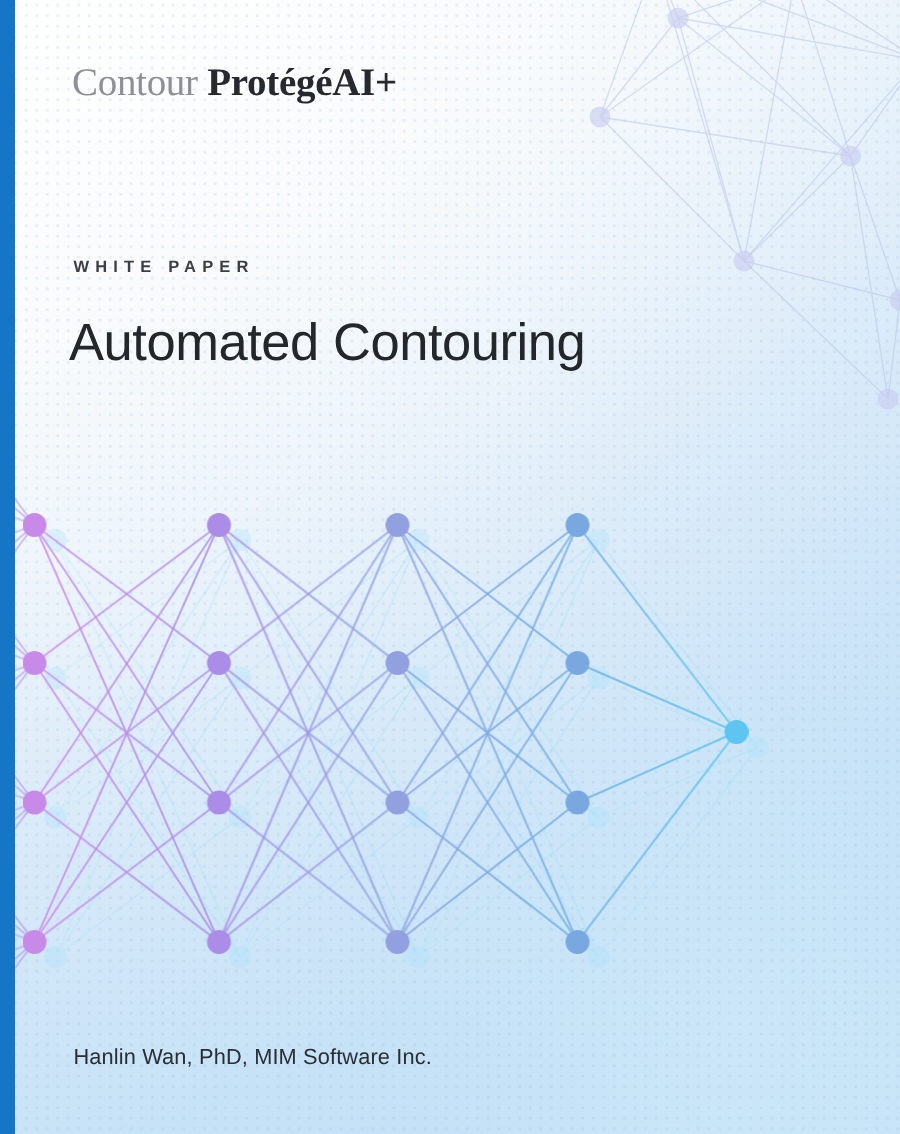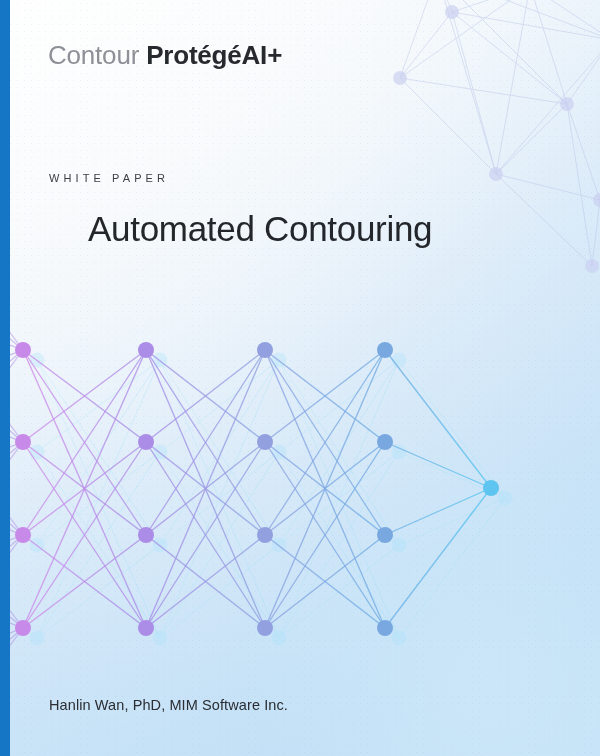--- a/index.html
+++ b/index.html
@@ -71,51 +71,51 @@
   
   .content { position: relative; z-index: 10; }
 
   .logo {
     position: absolute;
     left: 48px;
     top: 40px;
     font-size: 26px;
     letter-spacing: -0.2px;
     white-space: nowrap;
+    font-family: Liberation Serif, serif;
   }
   .logo .word-contour {
     color: #8d9197;
     font-weight: 400;
   }
   .logo .word-protege {
     color: #26292e;
     font-weight: 600;
   }
 
   .eyebrow {
     position: absolute;
     left: 49px;
     top: 172px;
     font-size: 11px;
-    font-weight: 400;
+    font-weight: 700;
     letter-spacing: 4.1px;
     color: #3c4045;
   }
 
   .title {
     position: absolute;
     left: 46px;
     top: 205px;
     width: 430px;
     font-size: 35px;
     line-height: 47px;
     font-weight: 400;
     color: #23262b;
     letter-spacing: -0.3px;
-    margin-left: 42px;
   }
 
   .author {
     position: absolute;
     left: 49px;
     top: 697px;
     font-size: 14.5px;
     font-weight: 500;
     color: #2a2d33;
     letter-spacing: 0.1px;

